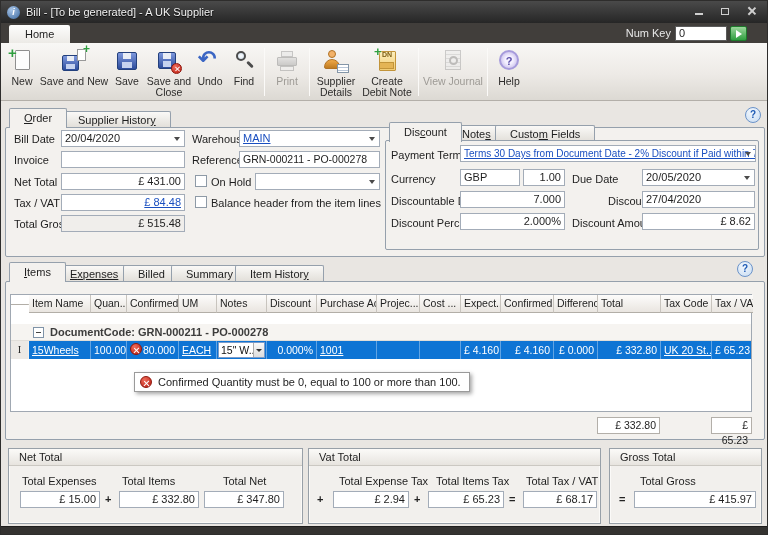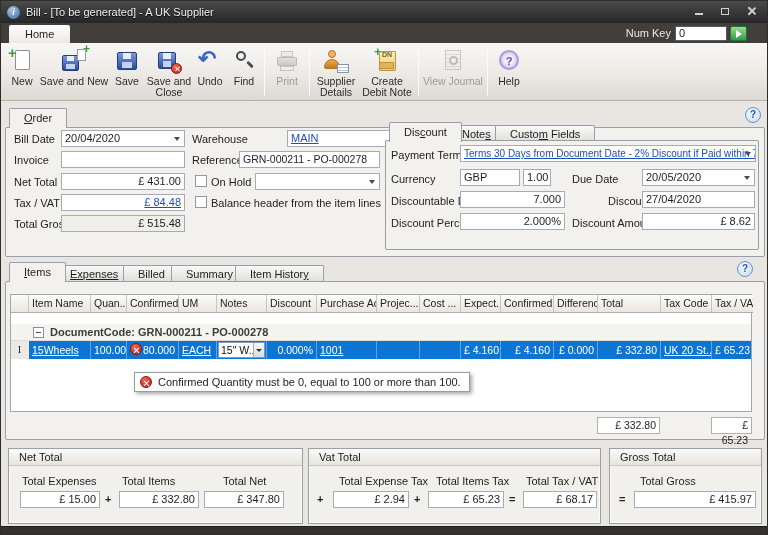--- a/index.html
+++ b/index.html
@@ -103,21 +103,21 @@
     border:1px solid #95a0ac; border-bottom:0; border-radius:2px 2px 0 0;
     line-height:16px; padding:0 14px; white-space:nowrap; z-index:1; }
   .xtab.active { height:20px; line-height:19px; background:#f3f1ee; z-index:3; }
   .ac { text-decoration:underline; }
   .help-circle { position:absolute; width:16px; height:16px; border-radius:50%;
     background:radial-gradient(circle at 40% 30%, #f2f7fd, #c8dcf2); border:1px solid #6b93c9;
     color:#1f5bb5; font-weight:bold; font-size:10px; text-align:center; line-height:14px; z-index:2; }
 
   
   .grid { position:absolute; left:4px; top:12px; width:742px; height:118px; border:1px solid #a0a8b2; background:#fff; }
-  .ghead { display:flex; height:18px; }
+  .ghead { display:flex; height:18px;align-items:center; }
   .ghead .hc { background:linear-gradient(#fdfcfb,#e9e5e0); border-right:1px solid #c8c4be;
     border-bottom:1px solid #b2aea7; font-size:10.5px; line-height:17px; padding:0 3px;
     white-space:nowrap; overflow:hidden; }
   .gbody { position:relative; height:98px; background:#fff; overflow:hidden; }
   .grow { display:flex; position:absolute; left:0; width:100%; }
   .gc { white-space:nowrap; overflow:hidden; font-size:10.5px; line-height:17px; padding:0 3px; }
   .num-cell { text-align:right; }
   .c0{width:18px; flex:none;} .c1{width:62px; flex:none;} .c2{width:36px; flex:none;}
   .c3{width:52px; flex:none;} .c4{width:38px; flex:none;} .c5{width:50px; flex:none;}
   .c6{width:50px; flex:none;} .c7{width:60px; flex:none;} .c8{width:43px; flex:none;}
@@ -268,27 +268,28 @@
     <div class="rsep"></div>
     <div class="rbtn" style="width:36px">
       <div class="ricon">
           <span class="help-ring">?</span>
         </div>
       <span class="rlbl">Help</span>
     </div>
   </div>
 
   <div class="xtab active" style="left:8px; top:107px;"><span></span><span class="ac">O</span><span>rder</span></div>
+  <div class="xtab" style="left:62px; top:110px;"><span>Supplier Histor</span><span class="ac">y</span><span></span></div>
   <div class="help-circle" style="left:744px; top:106px;">?</div>
 
   <div class="panel" style="left:4px; top:126px; width:760px; height:130px; z-index:2;">
     <span class="lbl" style="left:8px; top:3px;">Bill Date</span>
     <div class="fld combo" style="left:55px; top:2px; width:124px;"><span>20/04/2020</span><span class="dd-arrow"></span></div>
     <span class="lbl" style="left:186px; top:3px;">Warehouse</span>
-    <div class="fld combo" style="left:233px; top:2px; width:141px;margin-left:48px;"><span class="lnk">MAIN</span><span class="dd-arrow"></span></div>
+    <div class="fld combo" style="left:233px; top:2px; width:141px;"><span class="lnk">MAIN</span><span class="dd-arrow"></span></div>
 
     <span class="lbl" style="left:8px; top:24px;">Invoice</span>
     <div class="fld" style="left:55px; top:23px; width:124px;"></div>
     <span class="lbl" style="left:186px; top:24px;">Reference</span>
     <div class="fld" style="left:233px; top:23px; width:141px; font-size:10.5px;">GRN-000211 - PO-000278</div>
 
     <span class="lbl" style="left:8px; top:46px;">Net Total</span>
     <div class="fld num" style="left:55px; top:45px; width:124px;">£ 431.00</div>
     <span class="cb" style="left:189px; top:47px;"></span>
     <span class="lbl" style="left:205px; top:46px;">On Hold</span>
@@ -307,21 +308,21 @@
   <div class="xtab" style="left:446px; top:124px; z-index:3;"><span>Note</span><span class="ac">s</span><span></span></div>
   <div class="xtab" style="left:494px; top:124px; z-index:3;"><span>Custo</span><span class="ac">m</span><span> Fields</span></div>
   <div class="xtab" style="left:572px; top:124px; z-index:3;margin-top:48px;"><span>Accou</span><span class="ac">n</span><span>ts</span></div>
 
   <div class="panel" style="left:384px; top:139px; width:374px; height:110px; z-index:3;">
     <span class="lbl" style="left:5px; top:6px;">Payment Term</span>
     <div class="fld combo" style="left:74px; top:4px; width:296px; font-size:10px;"><span class="lnk">Terms 30 Days from Document Date - 2% Discount if Paid within 7 Days</span><span class="dd-arrow"></span></div>
 
     <span class="lbl" style="left:5px; top:30px;">Currency</span>
     <div class="fld" style="left:74px; top:28px; width:60px;">GBP</div>
-    <div class="fld num" style="left:137px; top:28px; width:28px;">1.00</div>
+    <div class="fld num" style="left:137px; top:28px; width:42px;">1.00</div>
     <span class="lbl" style="left:186px; top:30px;">Due Date</span>
     <div class="fld combo" style="left:256px; top:28px; width:113px;"><span>20/05/2020</span><span class="dd-arrow"></span></div>
 
     <span class="lbl" style="left:5px; top:52px;">Discountable Days</span>
     <div class="fld num" style="left:74px; top:50px; width:105px;">7.000</div>
     <span class="lbl" style="left:186px; top:52px;padding-left:36px;">Discount Date</span>
     <div class="fld" style="left:256px; top:50px; width:113px;">27/04/2020</div>
 
     <span class="lbl" style="left:5px; top:74px;">Discount Percent</span>
     <div class="fld num" style="left:74px; top:72px; width:105px;">2.000%</div>

